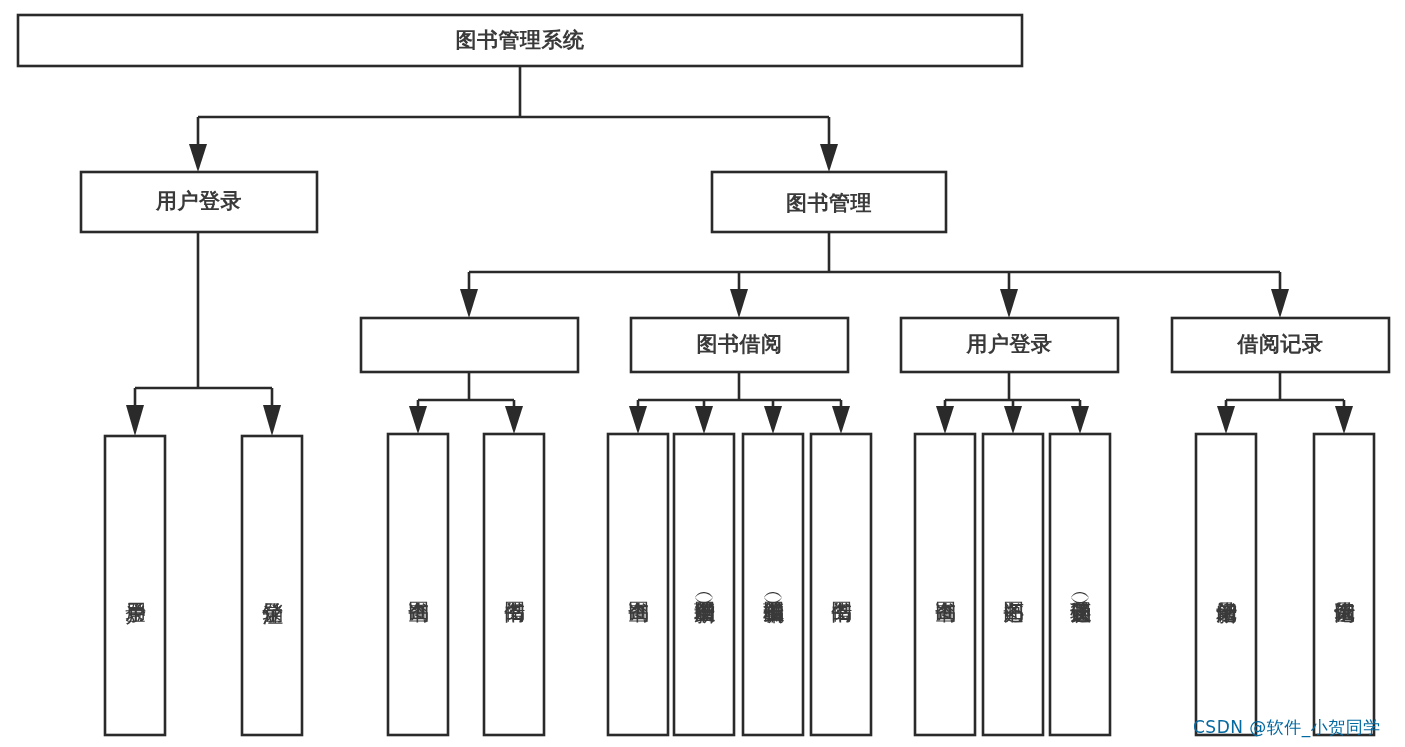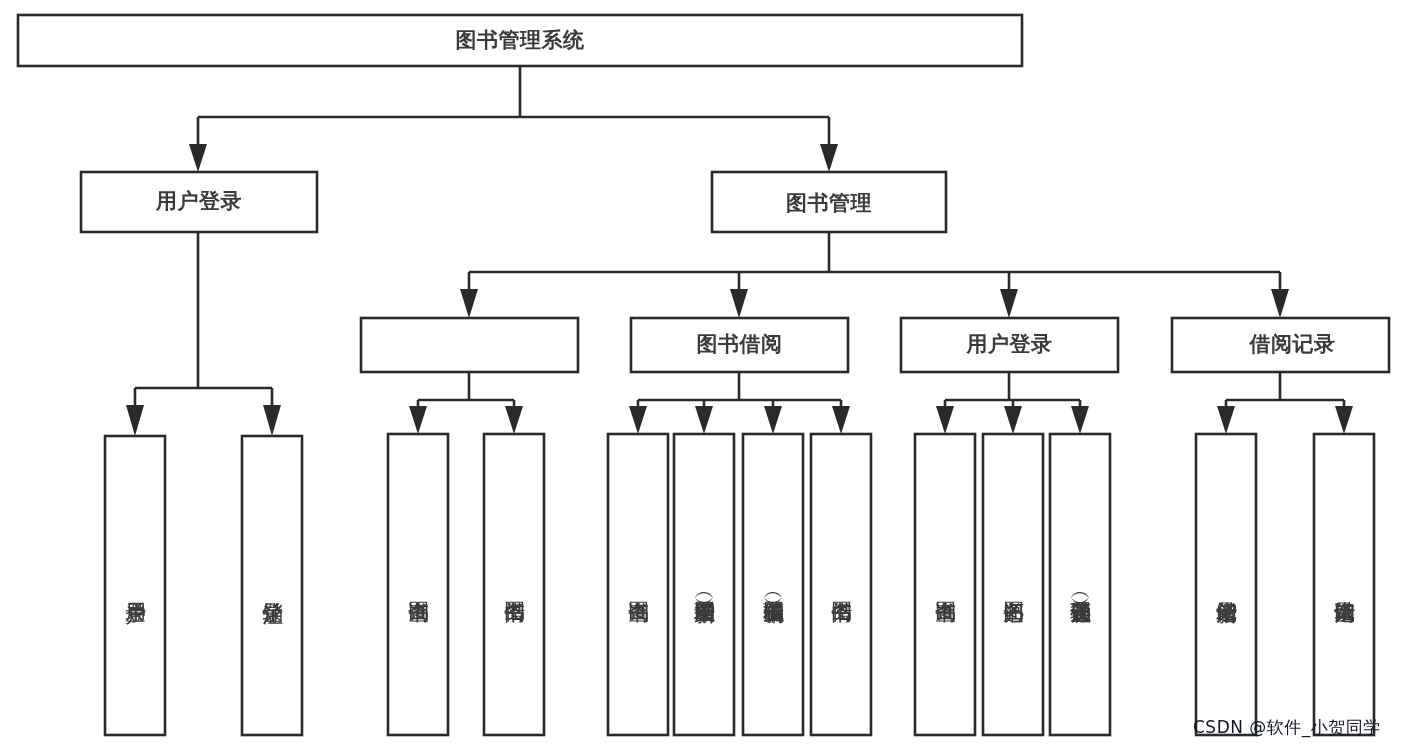--- a/index.html
+++ b/index.html
@@ -64,21 +64,21 @@
     font-size: 21px;
     line-height: 1.22;
     letter-spacing: 0px;
     writing-mode: vertical-rl;
     text-orientation: upright;
     white-space: nowrap;
     pointer-events: none;
   }
   .watermark {
     position: absolute;
-    color: #0f172a;
+    color: #0369a1;
     font-size: 17px;
     letter-spacing: 0.5px;
     white-space: nowrap;
     pointer-events: none;
   }
 </style>
 </head>
 <body>
 
 <div id="diagram-root">
@@ -176,21 +176,21 @@
 
   <div class="node-label-h" style="left:81px; top:172px; width:236px; height:60px;">用户登录</div>
 
   <div class="node-label-h" style="left:712px; top:172px; width:234px; height:64px;">图书管理</div>
 
 
   <div class="node-label-h" style="left:631px; top:318px; width:217px; height:54px;">图书借阅</div>
 
   <div class="node-label-h" style="left:901px; top:318px; width:217px; height:54px;">用户登录</div>
 
-  <div class="node-label-h" style="left:1172px; top:318px; width:217px; height:54px;margin-left:12px;">借阅记录</div>
+  <div class="node-label-h" style="left:1172px; top:318px; width:217px; height:54px;">借阅记录</div>
 
   <div class="node-label-v" style="left:105px; top:436px; width:60px; height:299px;">用户登录</div>
 
   <div class="node-label-v" style="left:242px; top:436px; width:60px; height:299px;">注销登录</div>
 
   <div class="node-label-v" style="left:388px; top:434px; width:60px; height:301px;">查询图书</div>
 
   <div class="node-label-v" style="left:484px; top:434px; width:60px; height:301px;">借阅图书</div>
 
   <div class="node-label-v" style="left:608px; top:434px; width:60px; height:301px;">查询图书</div>

